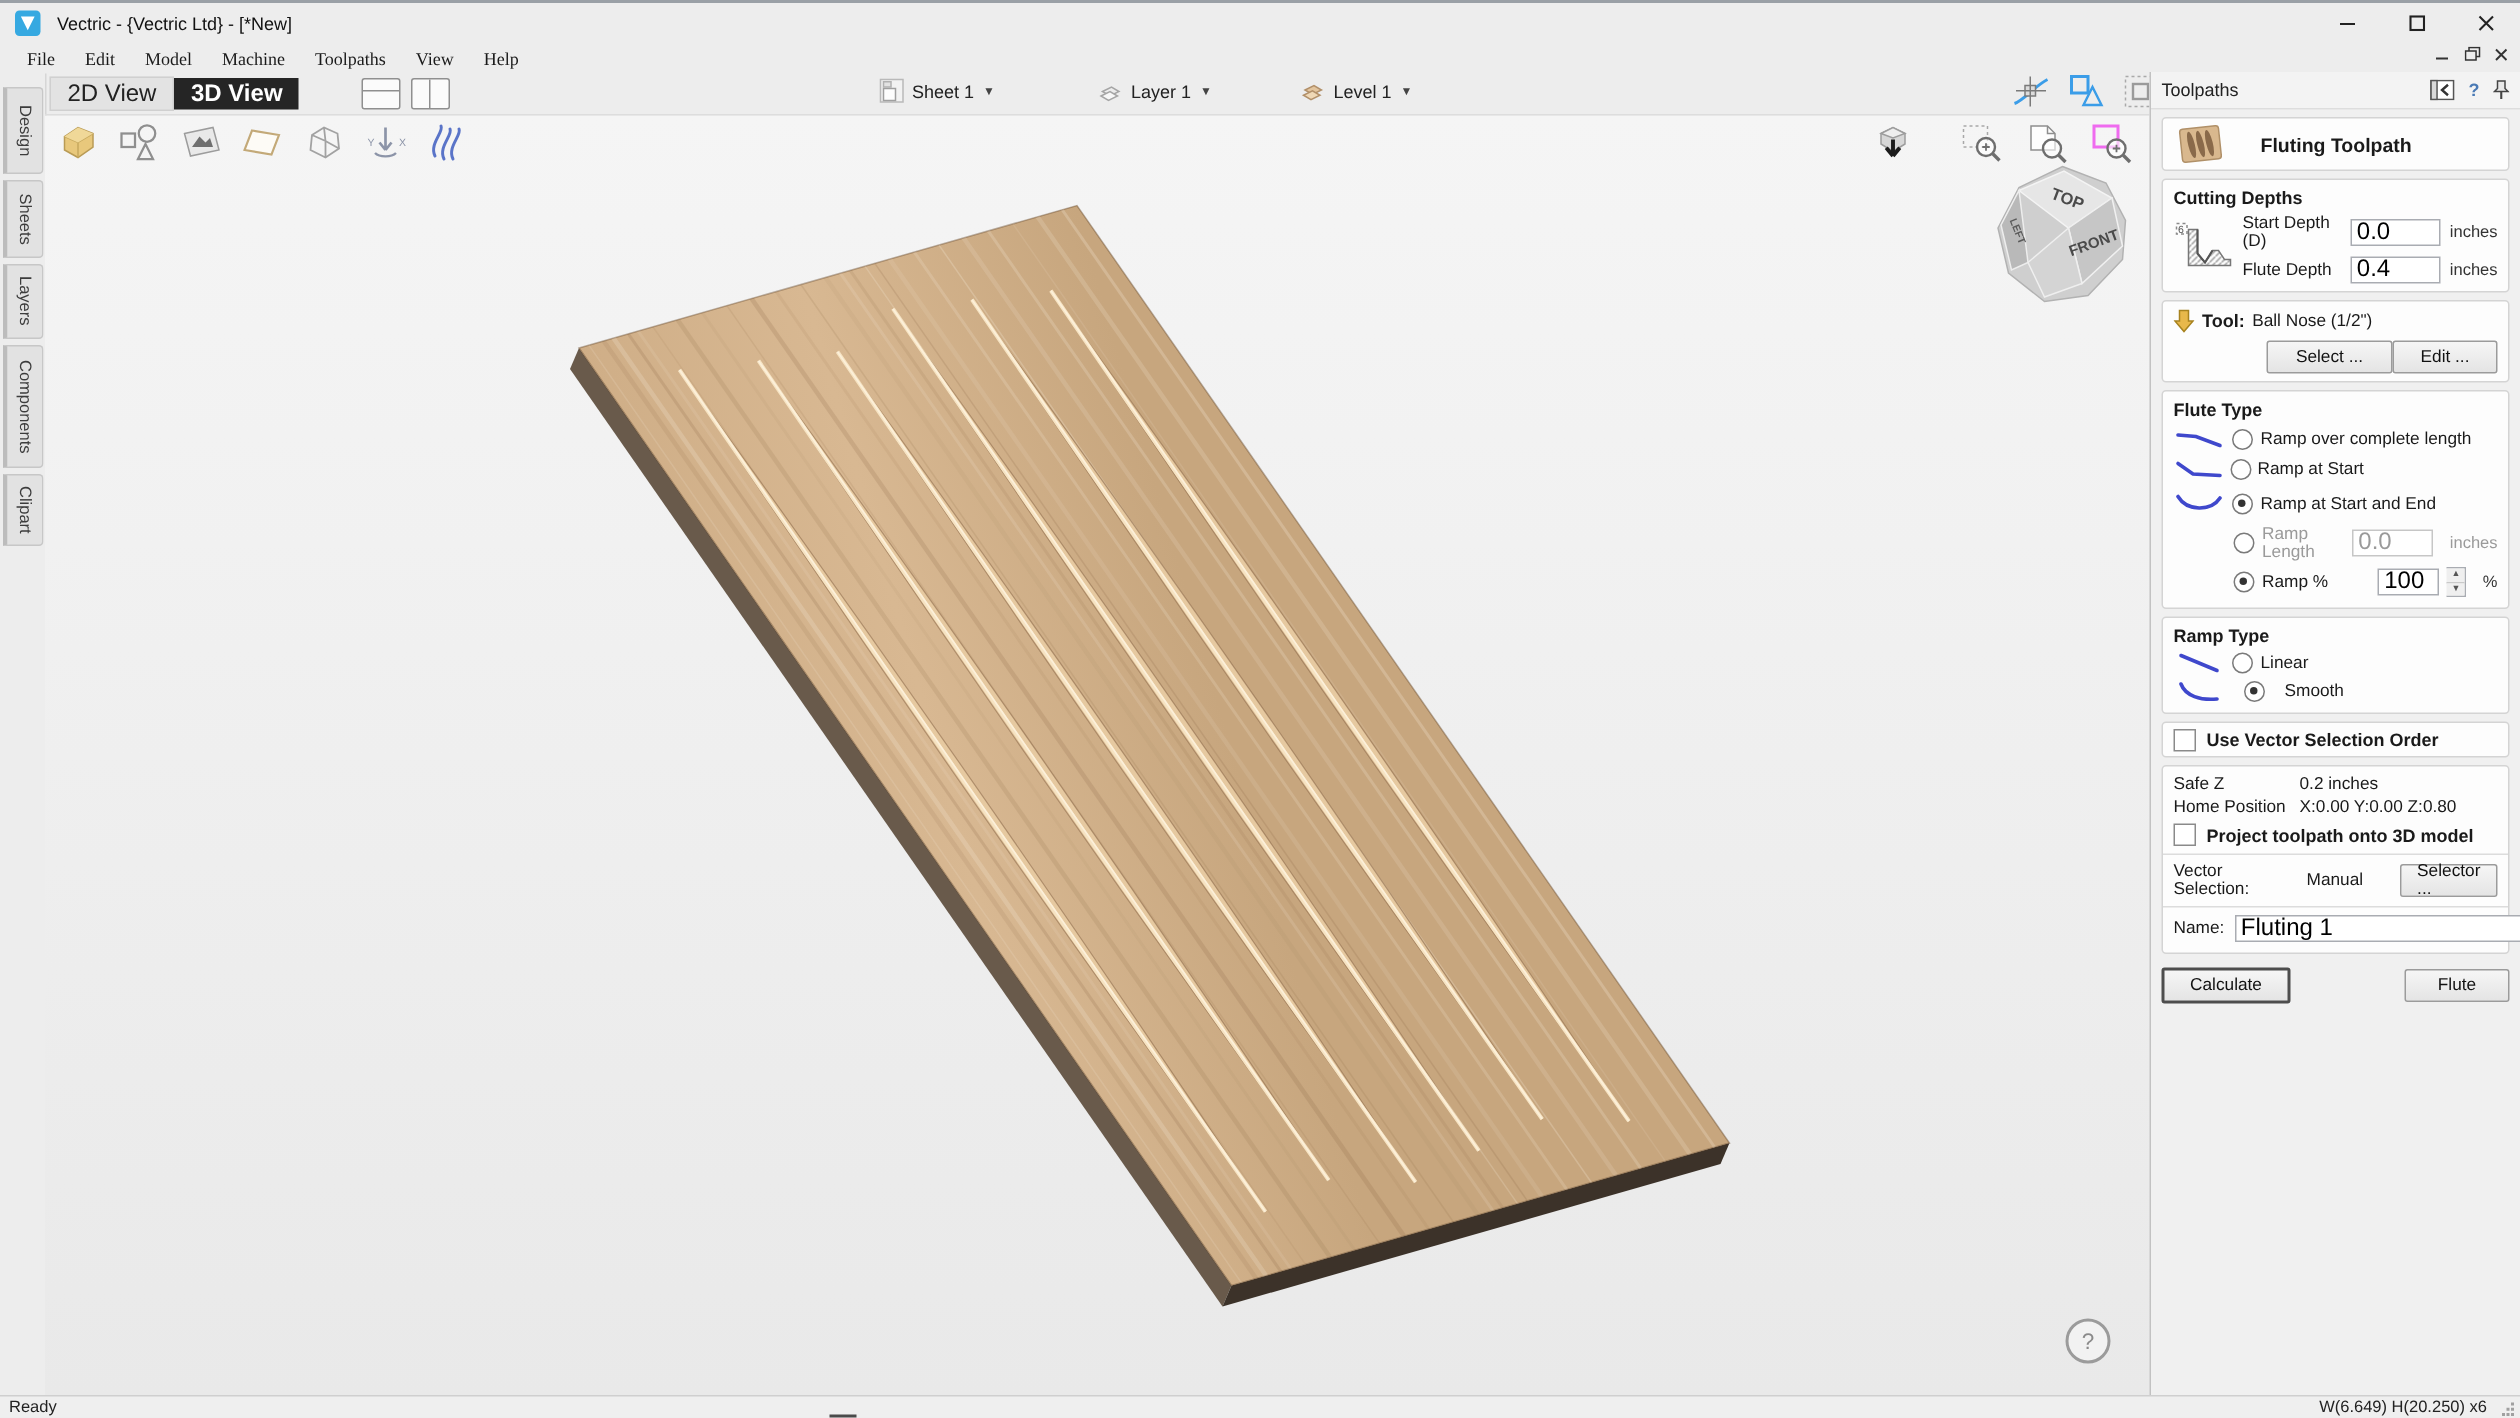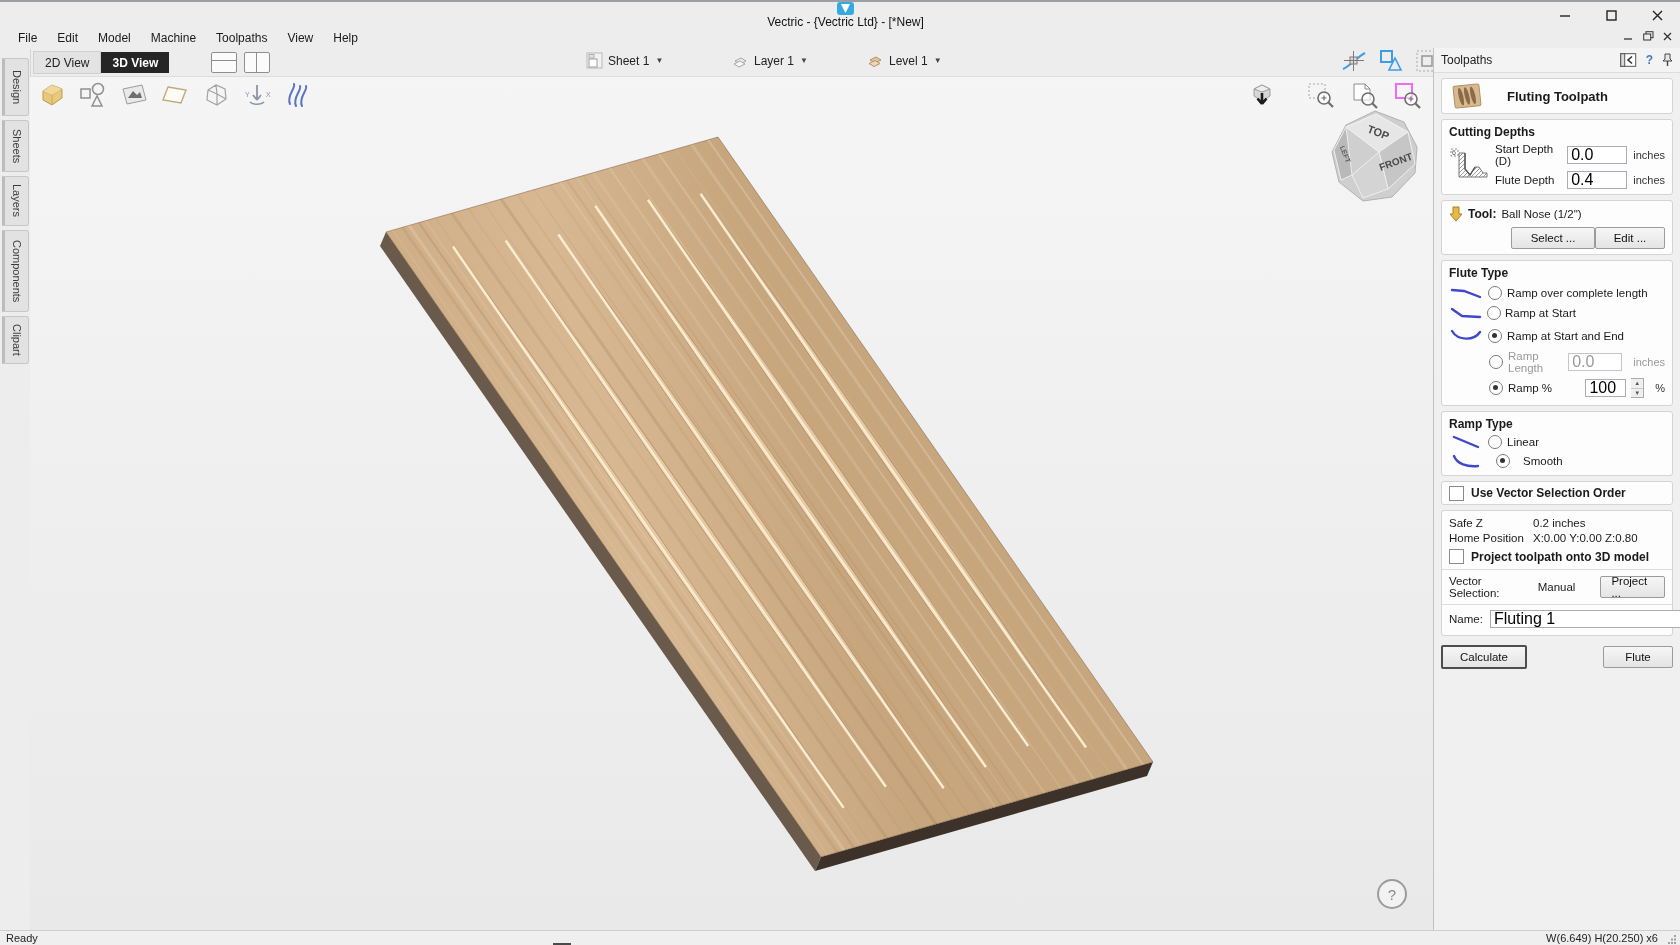--- a/index.html
+++ b/index.html
@@ -1,33 +1,33 @@
 <!DOCTYPE html>
 <html><head>
 <meta charset="utf-8">
 <style>
   html,body{margin:0;padding:0;}
   body{width:1680px;height:945px;position:relative;overflow:hidden;
        font-family:"Liberation Sans",sans-serif;font-size:12px;color:#1a1a1a;background:#ededed;}
   .abs{position:absolute;}
 
   
-  #titlebar{left:0;top:0;width:1680px;height:27px;background:#ededed;border-top:2px solid #9aa0a6;display:flex;align-items:center;flex-direction:column;}
+  #titlebar{left:0;top:0;width:1680px;height:27px;background:#ededed;border-top:2px solid #9aa0a6;display:flex;align-items:center;}
   #logo{width:17px;height:17px;margin-left:10px;border-radius:3px;background:#36a9e1;display:flex;align-items:center;justify-content:center;}
   #title-text{margin-left:11px;font-size:12px;color:#111;}
   #win-controls{position:absolute;right:0;top:0;height:27px;display:flex;align-items:center;}
   .win-btn{width:46px;height:27px;display:flex;align-items:center;justify-content:center;color:#222;}
 
   
-  #menubar{left:0;top:29px;width:1680px;height:21px;display:flex;padding-left:8px;box-sizing:border-box;}
+  #menubar{left:0;top:29px;width:1680px;height:21px;display:flex;align-items:center;padding-left:8px;box-sizing:border-box;font-family:Liberation Serif, serif;}
   .menu-item{padding:2px 10px;color:#1a1a1a;}
   #mdi-controls{position:absolute;right:8px;top:31px;display:flex;gap:9px;align-items:center;color:#333;}
 
   
-  .vtab{height:21px;display:inline-flex;align-items:center;padding:0 11px;font-size:12px;text-align:right;}
+  .vtab{height:21px;display:inline-flex;align-items:center;padding:0 11px;font-size:16px;text-align:right;}
   #tab-2d{background:#e3e3e3;border:1px solid #d0d0d0;color:#222;}
   #tab-3d{background:#252525;color:#fff;font-weight:bold;}
   .layout-ico{width:24px;height:19px;background:#fbfbfb;border:1px solid #8f8f8f;border-radius:2px;display:inline-block;position:relative;}
   .layout-ico.h::after{content:"";position:absolute;left:0;right:0;top:7px;border-top:1px solid #8f8f8f;}
   .layout-ico.v::after{content:"";position:absolute;top:0;bottom:0;left:11px;border-left:1px solid #8f8f8f;}
   .ctx{display:flex;align-items:center;gap:5px;font-size:12px;color:#222;}
   .caret{font-size:8px;color:#444;margin-left:1px;}
 
   
   #leftstrip{left:0;top:49px;width:30px;height:881px;background:#ededed;border-right:1px solid #d6d6d6;}
@@ -495,21 +495,21 @@
       <span class="lbl">X:0.00 Y:0.00 Z:0.80</span>
     </div>
     <div class="row" style="gap:7px;margin:5px 0 2px 0;">
       <span class="chk"></span>
       <span style="font-weight:bold;">Project toolpath onto 3D model</span>
     </div>
     <hr class="sep">
     <div class="row" style="gap:25px;">
       <span class="lbl">Vector Selection:</span>
       <span class="lbl" style="flex:1;margin-left:8px;">Manual</span>
-      <span class="btn" style="width:66px;">Project ...</span>
+      <span class="btn" style="width:66px;">Selector ...</span>
     </div>
     <hr class="sep">
     <div class="row" style="gap:7px;margin-bottom:2px;">
       <span class="lbl">Name:</span>
       <input class="inp" style="flex: 1 1 0%;" value="Fluting 1">
     </div>
   </div>
 
   <div class="row" style="margin:9px 7px 0 7px;justify-content:space-between;">
     <span class="btn" style="width:62px;border:2px solid #4d4d4d;">Calculate</span>

